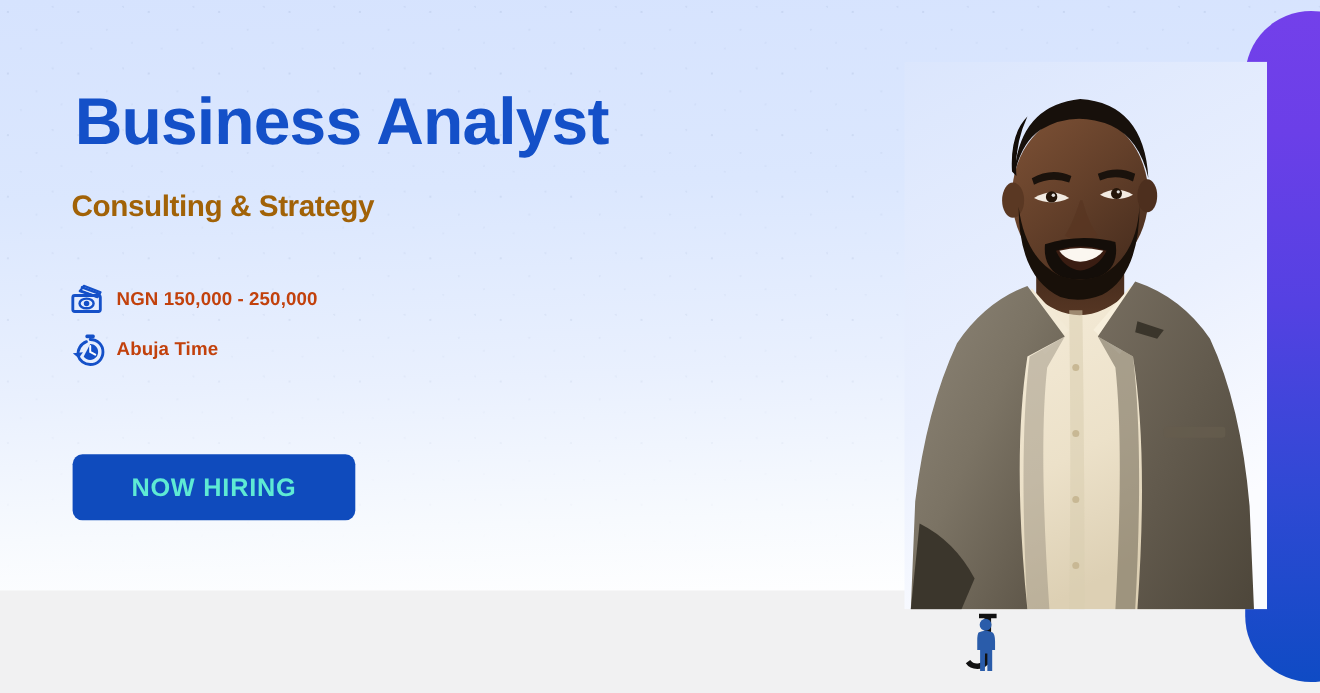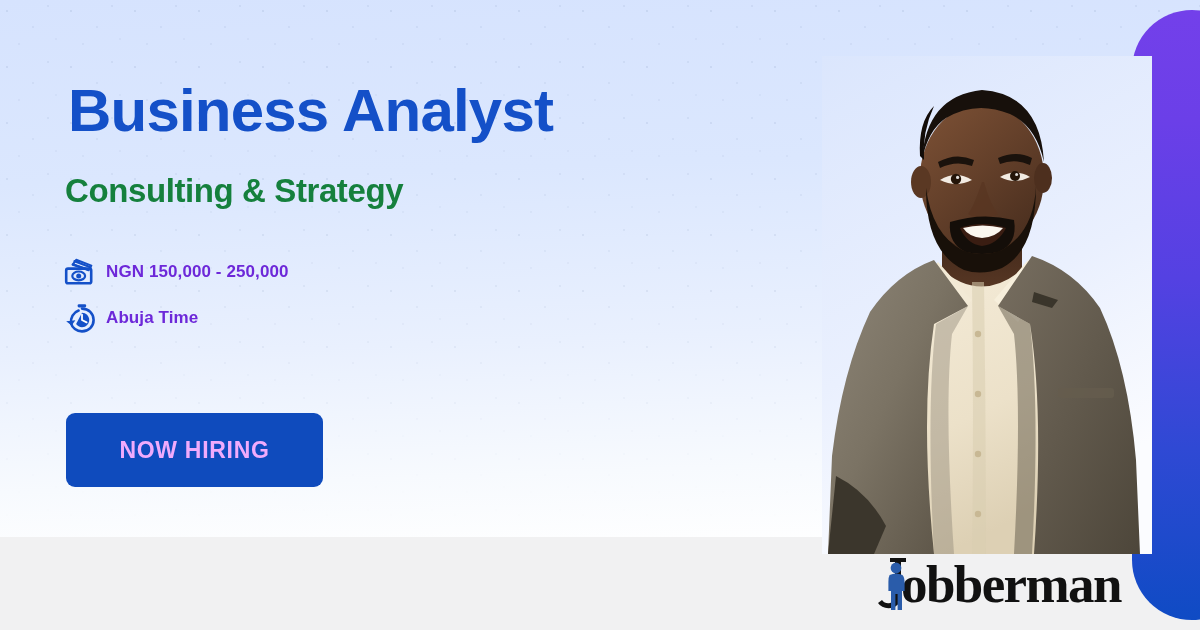--- a/index.html
+++ b/index.html
@@ -80,24 +80,24 @@
     letter-spacing: -0.8px;
     color: #1450c8;
     line-height: 1.1;
     white-space: nowrap;
   }
   .job-category {
     position: absolute;
     left: 1px;
     top: 172px;
     margin: 0;
-    font-size: 33px;
+    font-size: 27px;
     font-weight: 700;
     letter-spacing: -0.4px;
-    color: #15803d;
+    color: #a16207;
     line-height: 1.15;
     white-space: nowrap;
   }
 
   
   .meta-list {
     position: absolute;
     left: 0;
     top: 249px;
     margin: 0;
@@ -114,35 +114,35 @@
     min-width: 42px;
     display: flex;
     align-items: center;
     justify-content: flex-start;
     color: #1450c8;
   }
   .meta-text {
     font-size: 17px;
     font-weight: 700;
     letter-spacing: 0.1px;
-    color: #6d28d9;
+    color: #c2410c;
     white-space: nowrap;
   }
 
   
   .cta-button {
     position: absolute;
     left: 2px;
     top: 413px;
     width: 257px;
-    height: 74px;
+    height: 60px;
     border: none;
     border-radius: 9px;
     background: #0f4bbd;
-    color: #f0abfc;
+    color: #5eead4;
     font-family: "Liberation Sans", sans-serif;
     font-size: 23px;
     font-weight: 700;
     letter-spacing: 0.7px;
     cursor: pointer;
     padding: 0;
   }
 
   
   .photo {
@@ -324,16 +324,15 @@
   <div class="logo">
     <span class="logo-mark">
       <svg width="42" height="56" viewBox="0 0 42 56" xmlns="http://www.w3.org/2000/svg">
 
         <path d="M14 2 L30 2 L30 6 L25 6 L25 40 Q25 50 15 52 Q6 53 2 47 L6 44 Q9 48 14 47 Q19 46 19 39 L19 6 L14 6 Z" fill="#111111"></path>
 
         <circle cx="20" cy="12" r="5.4" fill="#2a5caa"></circle>
         <path d="M13.6 19 Q20 16 26.4 19 Q28.6 21 28.6 27 L28.6 35 L26 35 L26 54 L21.6 54 L21.6 38 L19.4 38 L19.4 54 L15 54 L15 35 L12.4 35 L12.4 26 Q12.4 21 13.6 19 Z" fill="#2a5caa"></path>
       </svg>
     </span>
-    <span class="logo-word">obberman</span>
   </div>
 
 </div>
 
 </body></html>

